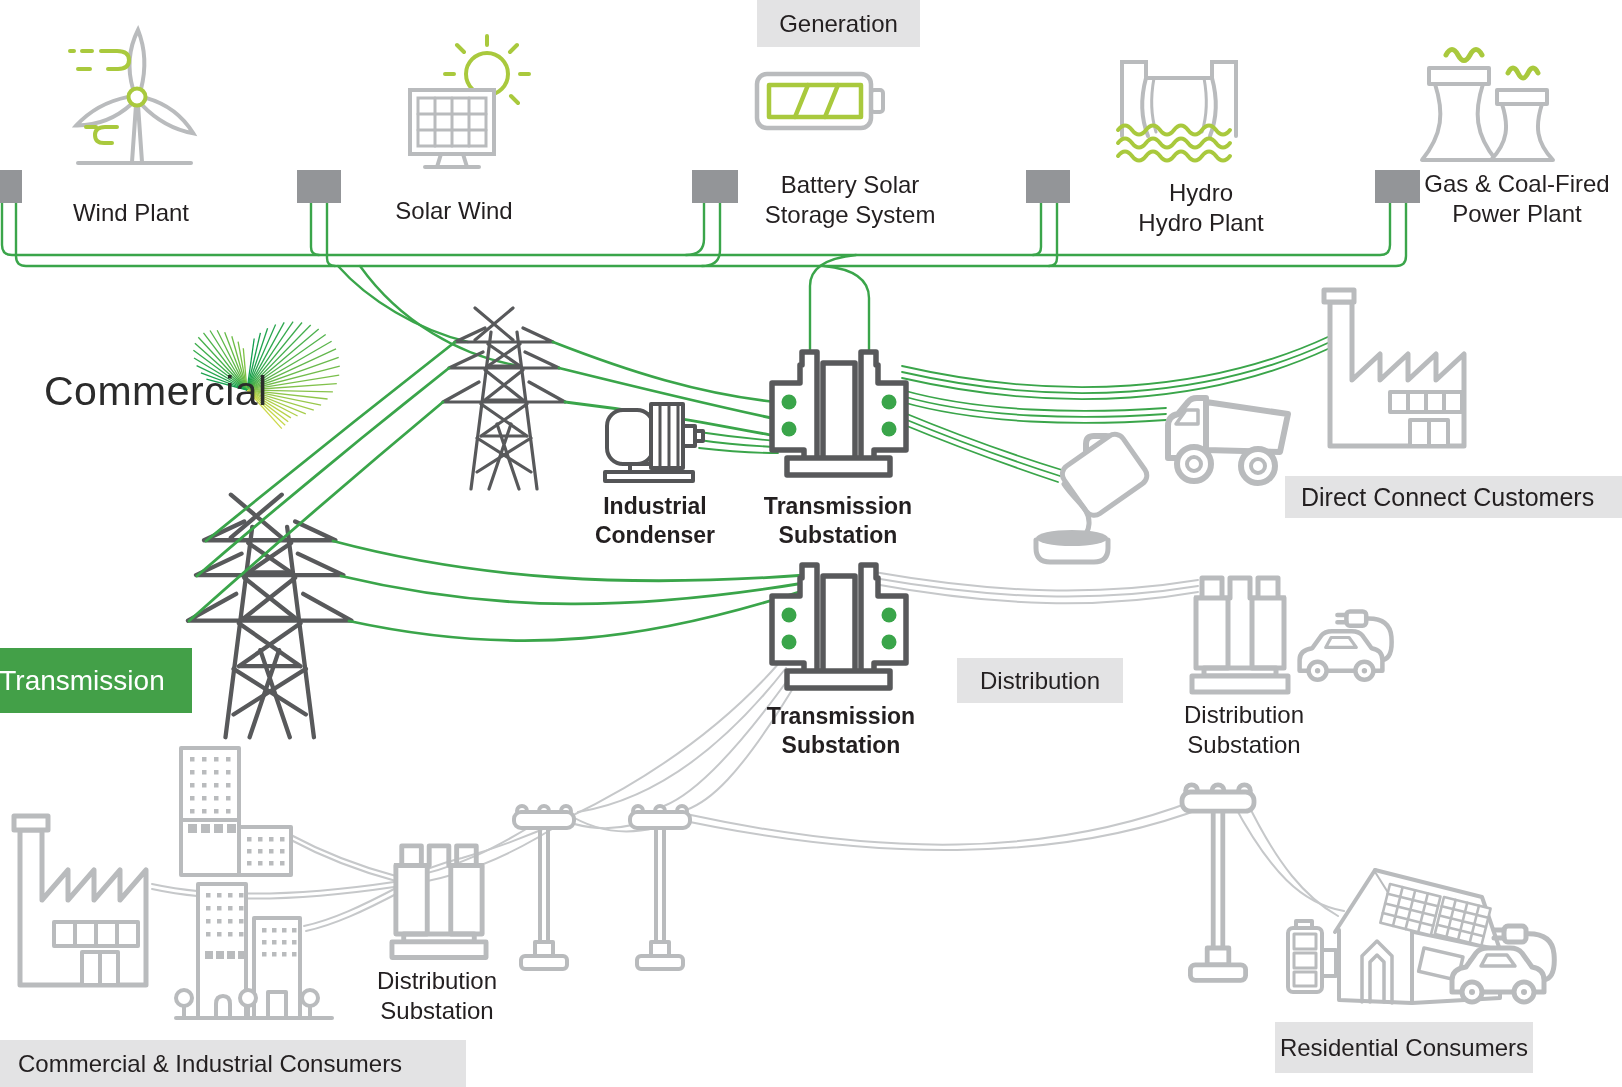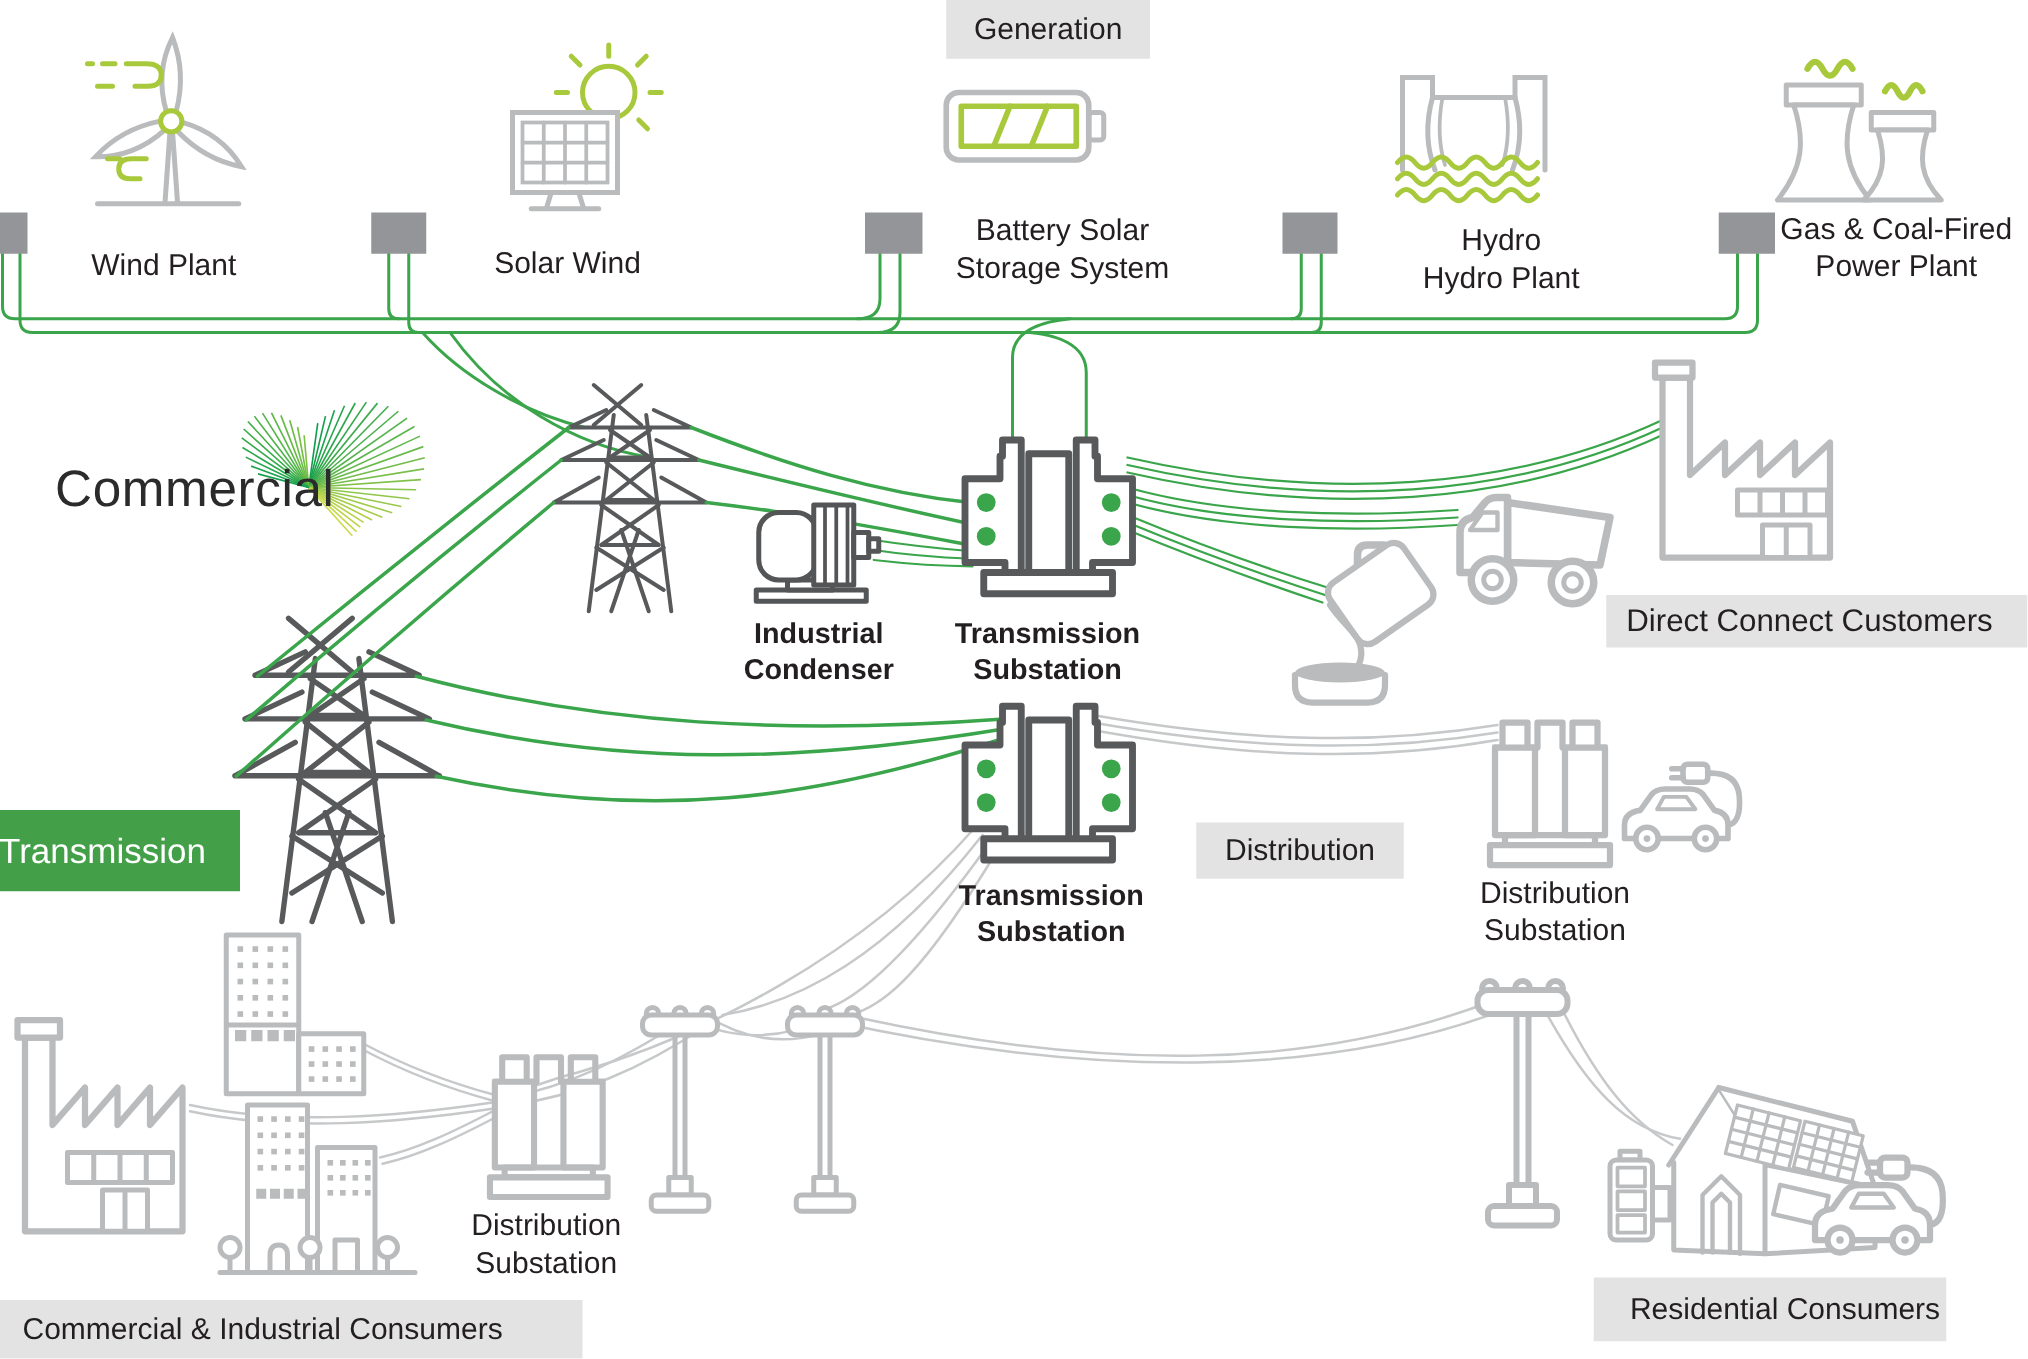--- a/index.html
+++ b/index.html
@@ -468,21 +468,21 @@
 <div class="badge" style="left:757px;top:0;width:163px;height:47px;">Generation</div>
 
 <div class="badge green" style="left:-28px;top:648px;width:220px;height:65px;">Transmission</div>
 
 <div class="badge" style="left:957px;top:658px;width:166px;height:45px;">Distribution</div>
 
 <div class="badge left" style="left:1285px;top:476px;width:348px;height:42px;padding-left:16px;font-size:25px;">Direct Connect Customers</div>
 
 <div class="badge left" style="left:-20px;top:1040px;width:448px;height:47px;padding-left:38px;">Commercial &amp; Industrial Consumers</div>
 
-<div class="badge" style="left:1275px;top:1022px;width:258px;height:51px;padding-left:24px;">Residential Consumers</div>
+<div class="badge" style="left:1275px;top:1022px;width:258px;height:51px;">Residential Consumers</div>
 
 <div class="lbl cap24" style="left:61px;top:198px;width:140px;">Wind Plant</div>
 
 <div class="lbl cap24" style="left:384px;top:196px;width:140px;">Solar Wind</div>
 
 <div class="lbl cap24" style="left:760px;top:170px;width:180px;">Battery Solar
 Storage System</div>
 
 <div class="lbl cap24" style="left:1111px;top:178px;width:180px;">Hydro
 Hydro Plant</div>

